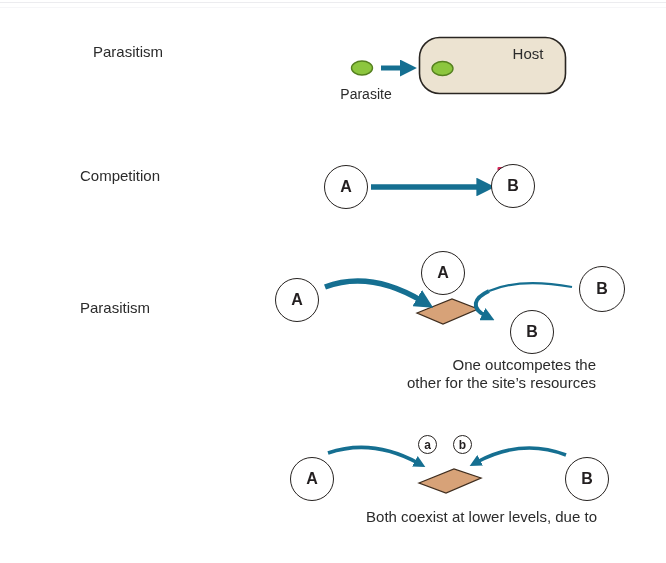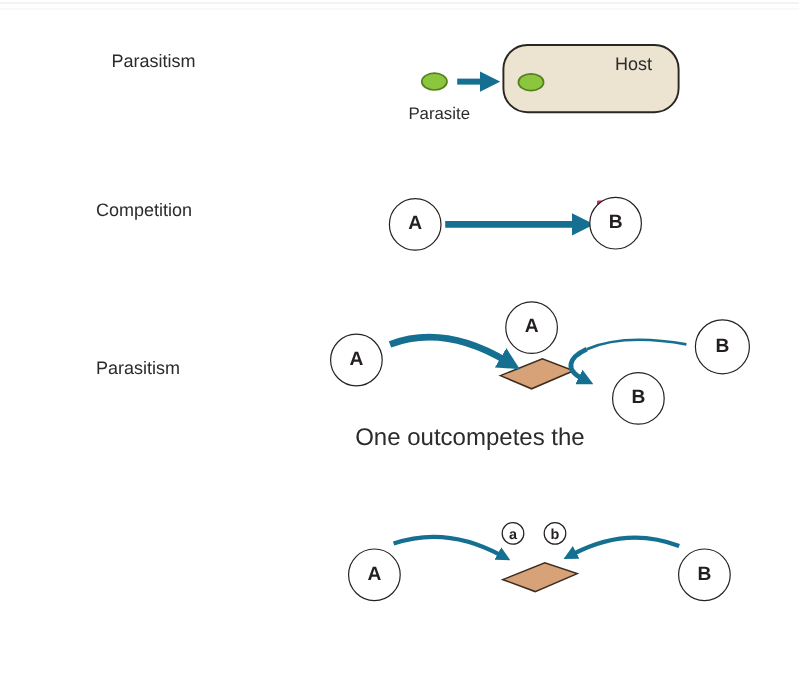--- a/index.html
+++ b/index.html
@@ -4,21 +4,21 @@
 <style>
   html,body{margin:0;padding:0;background:#ffffff;}
   #stage{
     position:relative;width:666px;height:563px;background:#ffffff;overflow:hidden;
     font-family:"Liberation Sans",sans-serif;color:#2b2b2b;
   }
   .topline1{position:absolute;left:0;top:2px;width:666px;height:1px;background:#ececef;}
   .topline2{position:absolute;left:0;top:7px;width:666px;height:1px;background:#f6f6f8;}
   svg{position:absolute;left:0;top:0;}
   .lbl{position:absolute;font-size:15px;color:#2b2b2b;white-space:nowrap;}
-  .caption{position:absolute;width:300px;text-align:left;font-size:20px;line-height:18px;color:#2b2b2b;}
+  .caption{position:absolute;width:300px;text-align:right;font-size:15px;line-height:18px;color:#2b2b2b;}
   .node{
     position:absolute;width:44px;height:44px;border:1.4px solid #262220;border-radius:50%;
     background:#ffffff;display:flex;align-items:center;justify-content:center;
     font-size:16px;font-weight:bold;color:#231f20;box-sizing:border-box;
   }
   .node.small{width:19px;height:19px;border-width:1.2px;font-size:12px;font-weight:600;}
   .host-label{position:absolute;font-size:15px;color:#2b2b2b;}
   .parasite-label{position:absolute;font-size:14px;color:#2b2b2b;}
 </style>
 </head>
@@ -76,31 +76,33 @@
   </div>
   <div class="node" style="left:579px;top:266px;width:46px;height:46px;">
     <span>B</span>
   </div>
   <div class="node" style="left:510px;top:310px;">
     <span>B</span>
   </div>
 
   <div class="caption" style="left:296px;top:356px;">
     <div>One outcompetes the</div>
+    <div>other for the site’s resources</div>
   </div>
 
   <div class="node" style="left:290px;top:457px;">
     <span>A</span>
   </div>
   <div class="node" style="left:565px;top:457px;">
     <span>B</span>
   </div>
   <div class="node small" style="left:418px;top:435px;">
     <span>a</span>
   </div>
   <div class="node small" style="left:453px;top:435px;">
     <span>b</span>
   </div>
 
   <div class="caption" style="left:297px;top:508px;">
+    <div>Both coexist at lower levels, due to</div>
   </div>
 
 </div>
 
 </body></html>

